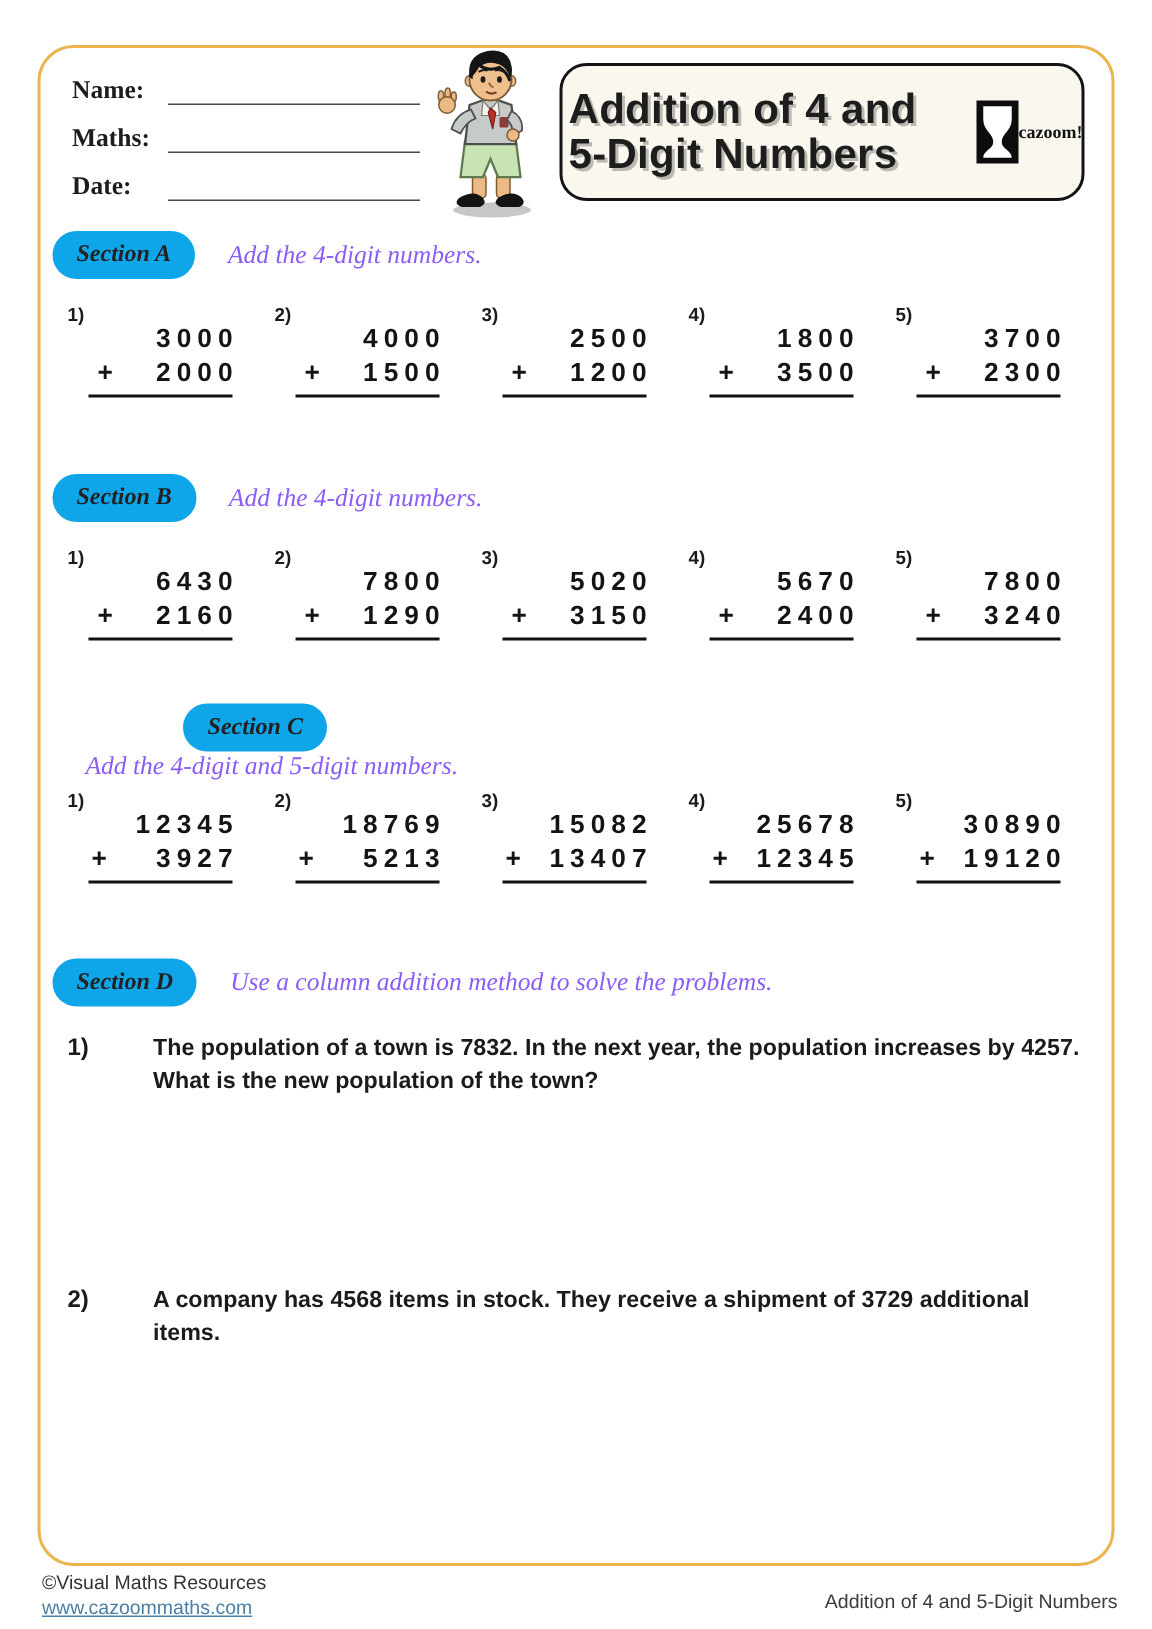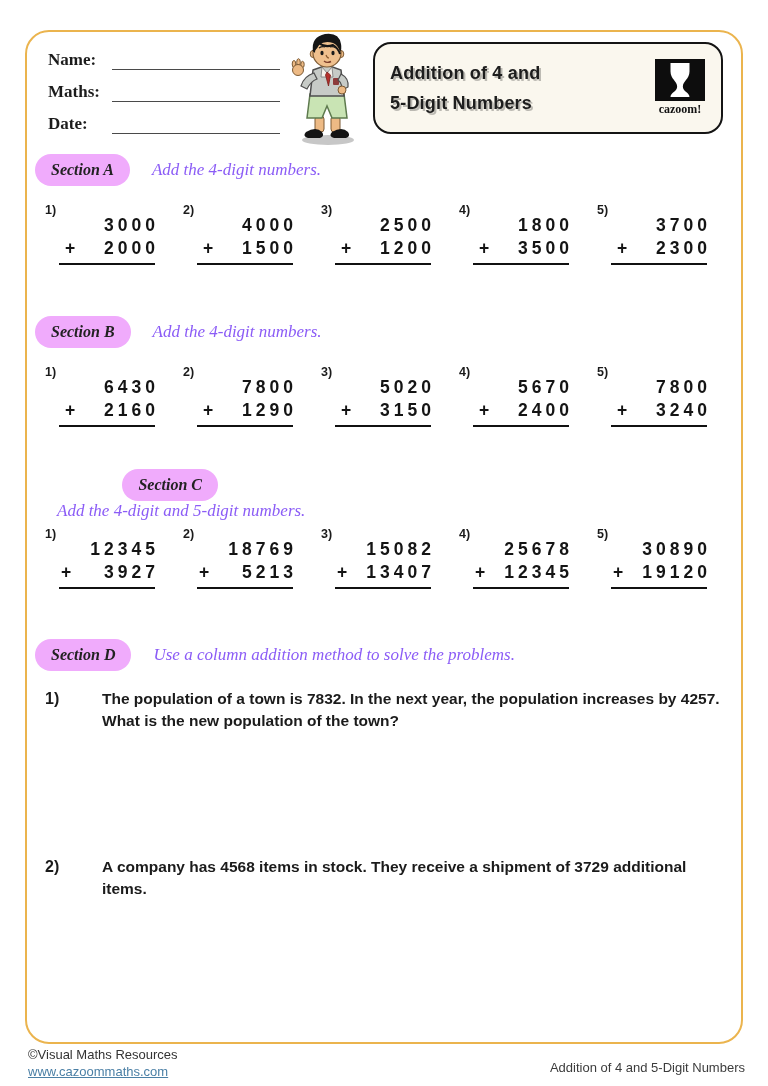--- a/index.html
+++ b/index.html
@@ -14,29 +14,29 @@
   .field-label { font-weight:bold; font-size:17px; color:#1c1c1c; width:64px; }
   .field-line { width:168px; border-bottom:1.5px solid #4a4a4a; height:20px; }
 
   
   .mascot { position:absolute; left:286px; top:26px; width:76px; height:122px; }
 
   
   .titlebox { position:absolute; left:373px; top:42px; width:350px; height:92px;
               background:#FAF7EE; border:2.5px solid #141414; border-radius:18px;
               display:flex; align-items:center; }
-  .titletext { flex:1; padding-left:15px; font-weight:bold; font-size:18px; line-height:30px;
+  .titletext { flex:1; padding-left:4px; font-weight:bold; font-size:28px; line-height:30px;
                color:#1d1d1d; text-shadow:2px 2px 0 rgba(0,0,0,0.25); letter-spacing:0.2px; }
-  .logo { width:58px; margin-right:12px; display:flex; flex-direction:column; align-items:center; }
+  .logo { width:58px; margin-right:12px; display:flex; flex-direction:row; align-items:center; }
   .logo-box { width:50px; height:42px; background:#0d0d0d; display:flex; align-items:center; justify-content:center; }
   .logo-text { font-family:"Liberation Serif", serif; font-weight:bold; font-size:12px; color:#111; margin-top:1px; }
 
   
   .section-header { position:absolute; left:35px; display:flex; align-items:center; }
-  .section-pill { background:#f0abfc; border-radius:16px; padding:7px 16px;
+  .section-pill { background:#0ea5e9; border-radius:16px; padding:7px 16px;
                   font-family:"Liberation Serif", serif; font-style:italic; font-weight:bold;
                   font-size:16px; color:#222; }
   .section-instr { font-family:Liberation Serif, serif; font-style:italic; font-size:17px;
                    font-weight:500; color:#8b5cf6; margin-left:22px; }
 
   
   .problems { position:absolute; left:45px; display:flex; }
   .problem { width:110px; margin-right:28px; position:relative; }
   .pnum { position:absolute; left:0; top:1px; font-size:12.5px; font-weight:bold; color:#1b1b1b; }
   .stack { margin-left:14px; width:96px; text-align:right; position:relative;margin-top:12px; }

